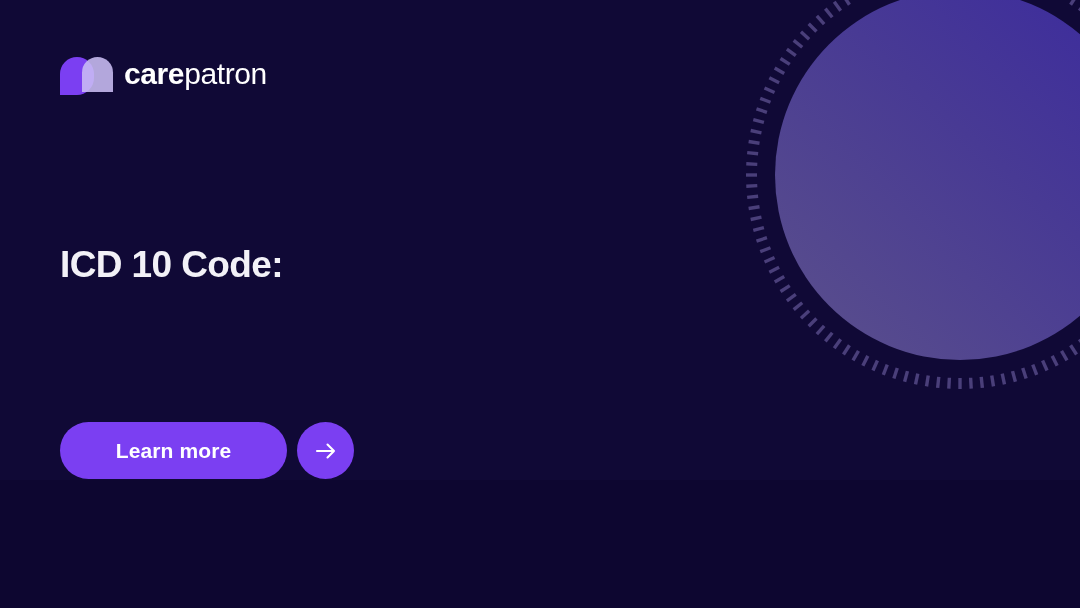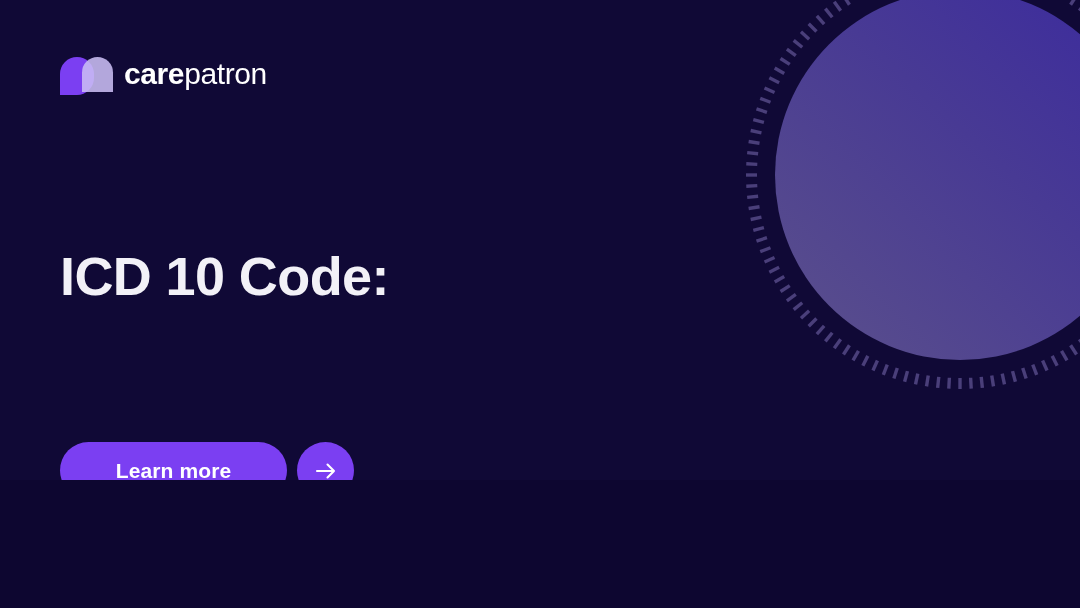--- a/index.html
+++ b/index.html
@@ -73,32 +73,32 @@
   .logo-word .w-bold   { color: #ffffff; font-weight: 700; }
   .logo-word .w-light  { color: #ffffff; font-weight: 300; }
 
   
   .headline {
     position: absolute;
     left: 60px;
     top: 210px;
     width: 640px;
     color: #f2f1f7;
-    font-size: 54px;
+    font-size: 37px;
     font-weight: 700;
     line-height: 60px;
     letter-spacing: -0.6px;
   }
   .headline .line { display: block; }
 
   
   .cta {
     position: absolute;
     left: 60px;
-    top: 442px;
+    top: 422px;
     display: flex;
     align-items: center;
     gap: 10px;
   }
   .cta-pill {
     height: 57px;
     min-width: 227px;
     padding: 0 34px;
     box-sizing: border-box;
     border: none;

